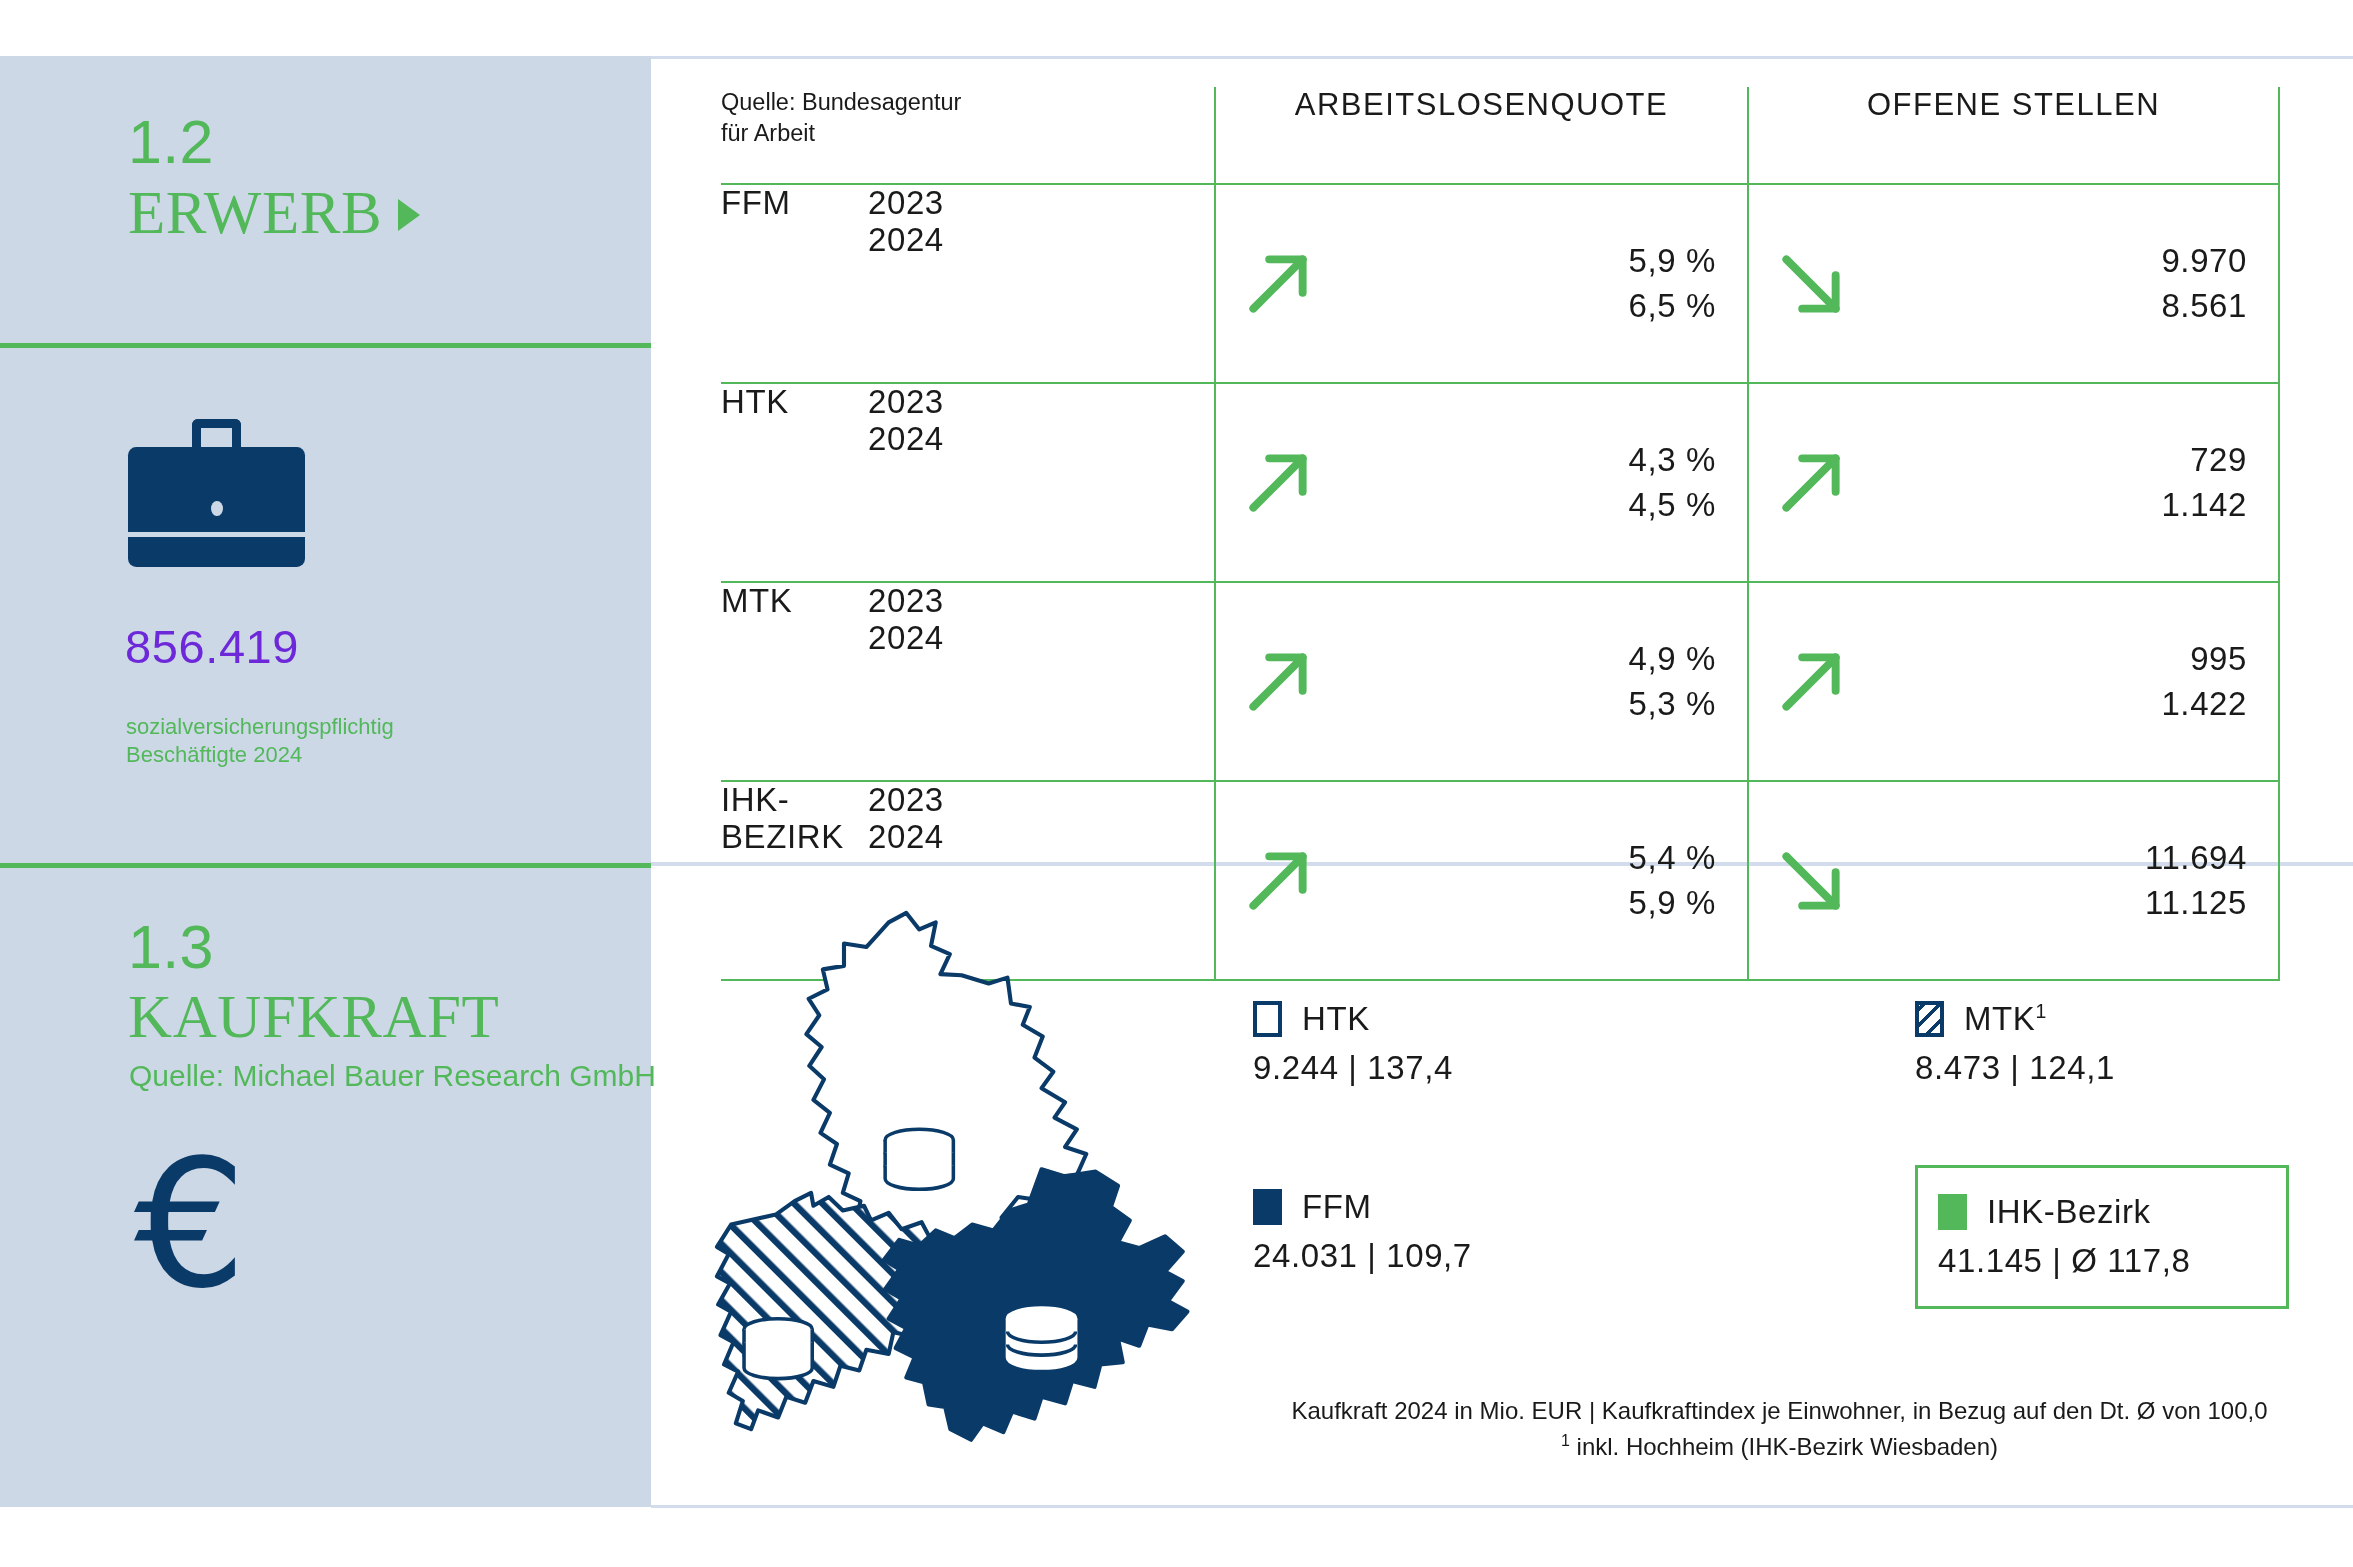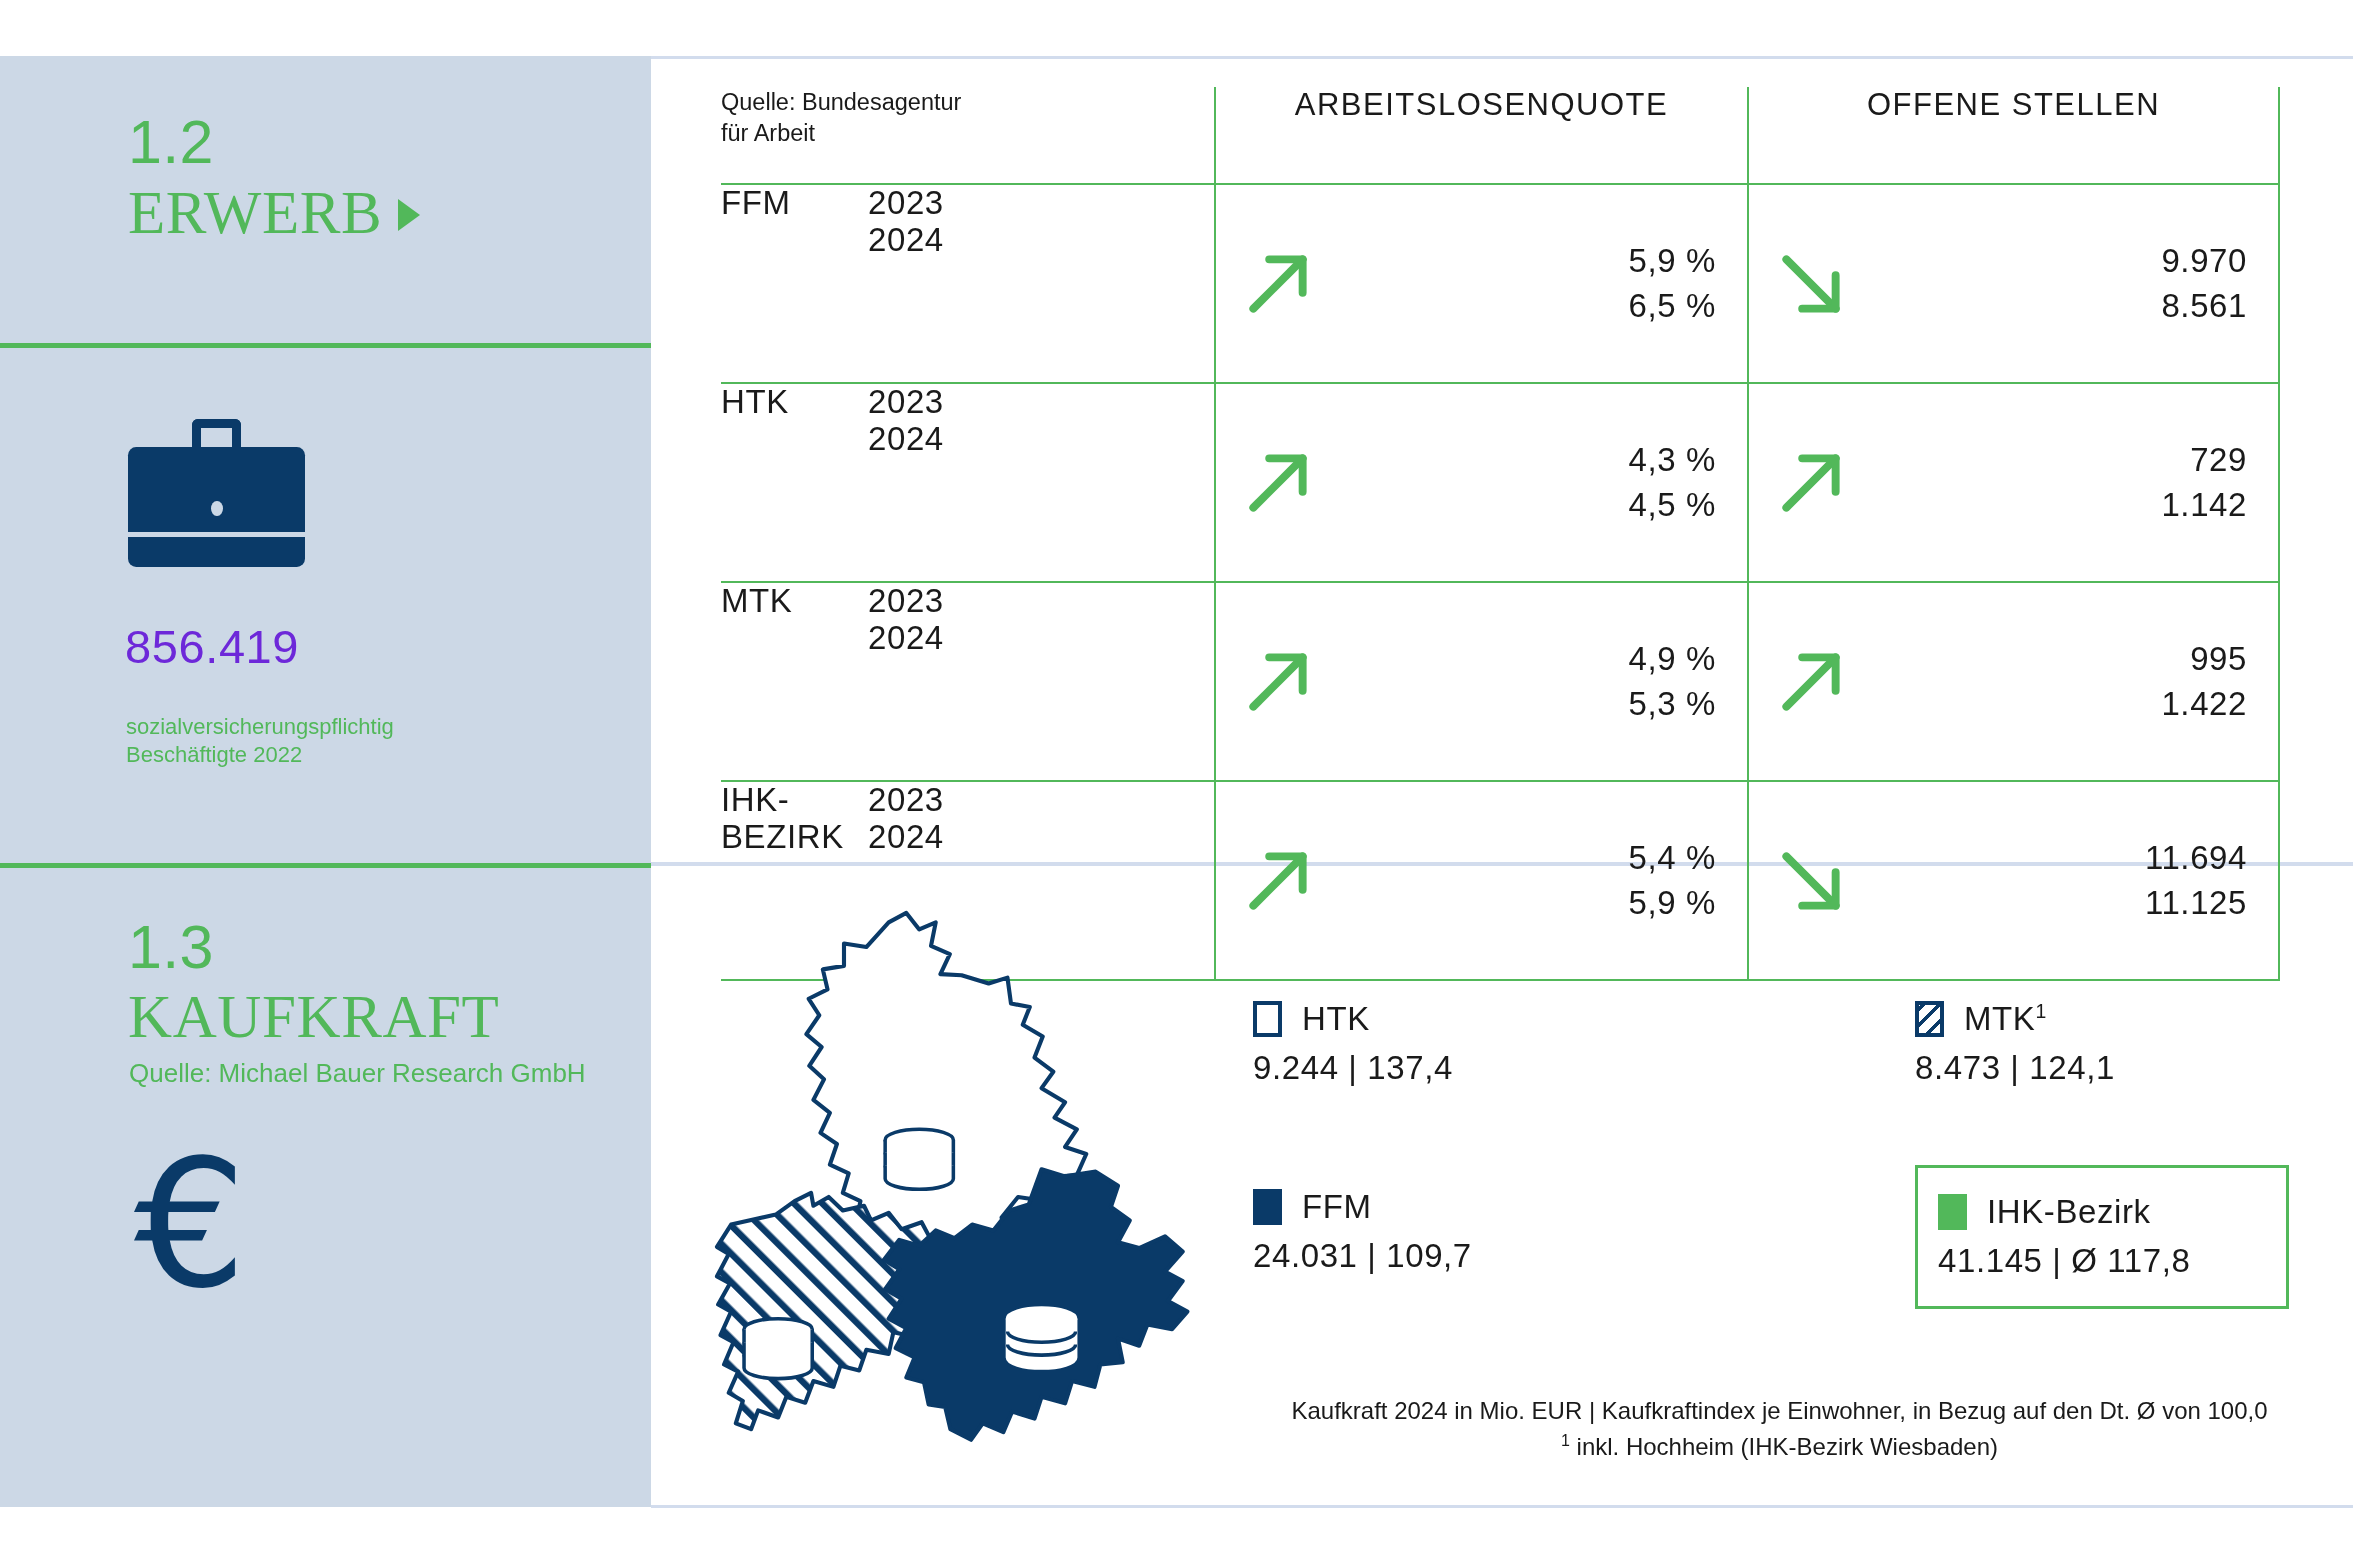--- a/index.html
+++ b/index.html
@@ -43,21 +43,21 @@
   .sb-title .tri{
     width:0;height:0;
     border-left:22.4px solid #52b85a;
     border-top:16.5px solid transparent;
     border-bottom:16.5px solid transparent;
     display:inline-block;
     margin-top:3.5px;
   }
   .sb-source{
     color:#52b85a;
-    font-size:26px;
+    font-size:30px;
     line-height:1.25;
     margin-top:2.4px;
   }
   .sb-bignum{
     color:#6d28d9;
     font-size:47px;
     line-height:1.0;
     letter-spacing:0.6px;
   }
   .sb-caption{
@@ -228,21 +228,21 @@
       <div class="briefcase" style="position:absolute;left:128px;top:76px;">
         <div class="bc-handle"></div>
         <div class="bc-body">
           <div class="bc-split"></div>
           <div class="bc-lock"></div>
         </div>
       </div>
       <div class="sb-bignum" style="position:absolute;left:125px;top:280px;">856.419</div>
       <div class="sb-caption" style="position:absolute;left:126px;top:359px;width:518px;">
         <div>sozialversicherungspflichtig</div>
-        <div>Beschäftigte 2022</div>
+        <div>Beschäftigte 2024</div>
       </div>
     </div>
 
     <div class="sb-sec" style="top:807px;height:644px;">
       <div class="sb-num" style="position:absolute;left:128px;top:54px;">1.3</div>
       <div class="sb-title" style="position:absolute;left:128px;top:122px;">
         <span>KAUFKRAFT</span>
       </div>
       <div class="sb-source" style="position:absolute;left:129px;top:192px;">Quelle: Michael Bauer Research GmbH</div>
       <div class="euro" style="position:absolute;left:134px;top:278px;">€</div>

